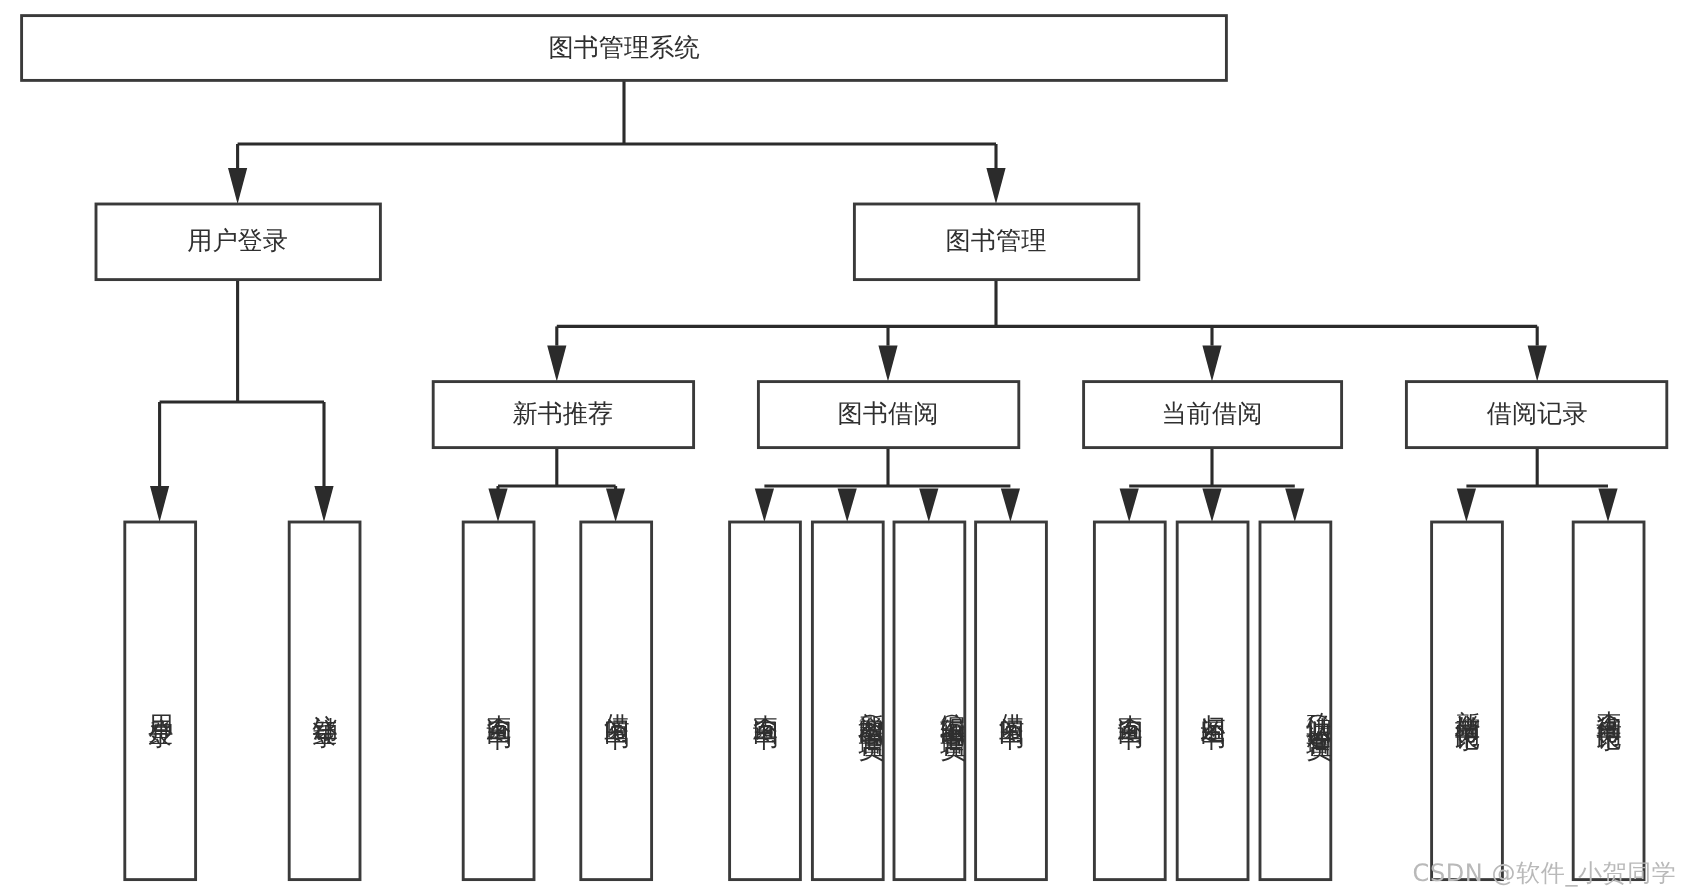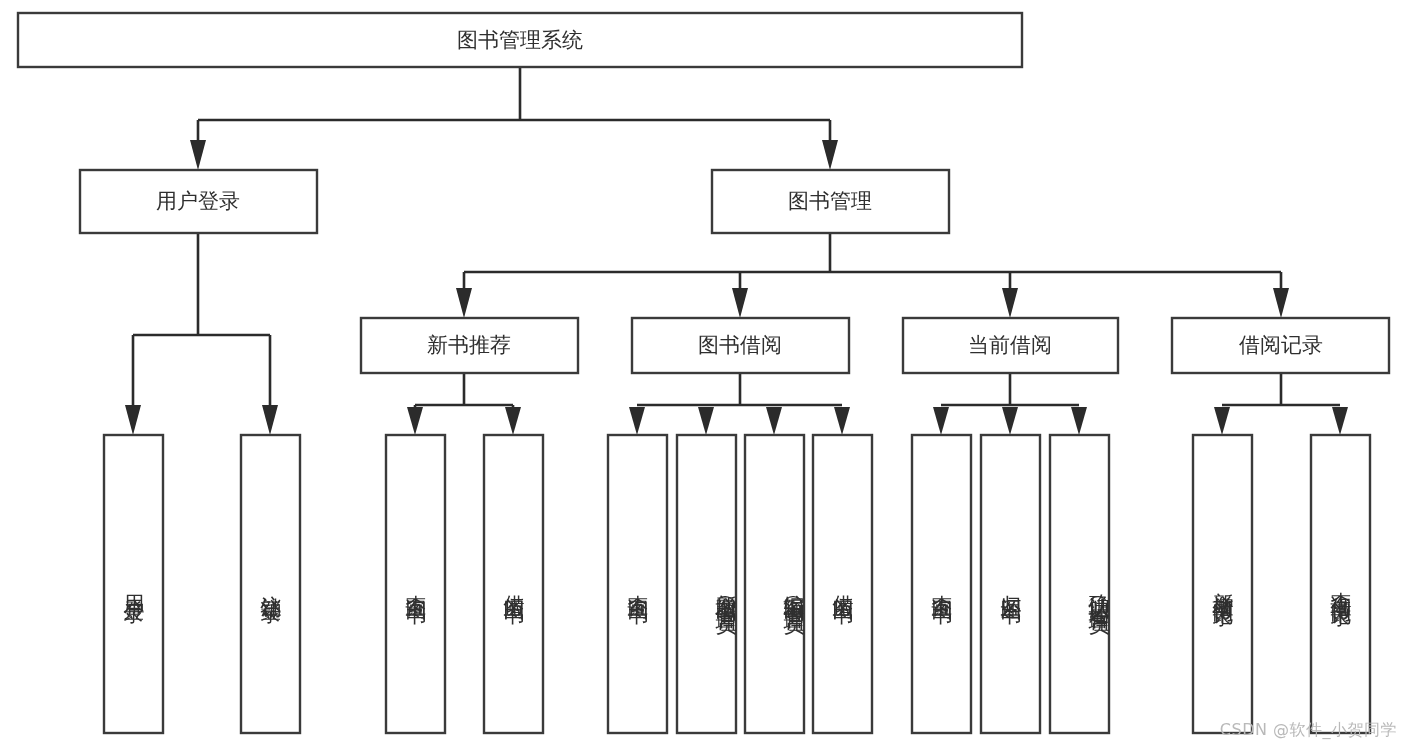--- a/index.html
+++ b/index.html
@@ -62,21 +62,21 @@
     align-items: center;
     justify-content: center;
     white-space: nowrap;
     pointer-events: none;
   }
   #watermark {
     position: absolute;
     right: 8px;
     bottom: 6px;
     font-family: "DejaVu Sans", "Liberation Sans", sans-serif;
-    font-size: 16px;
+    font-size: 20px;
     color: #b9b9b9;
     letter-spacing: 0.5px;
     white-space: nowrap;
   }
 </style>
 </head>
 <body>
 
 <div id="diagram-root">
 

